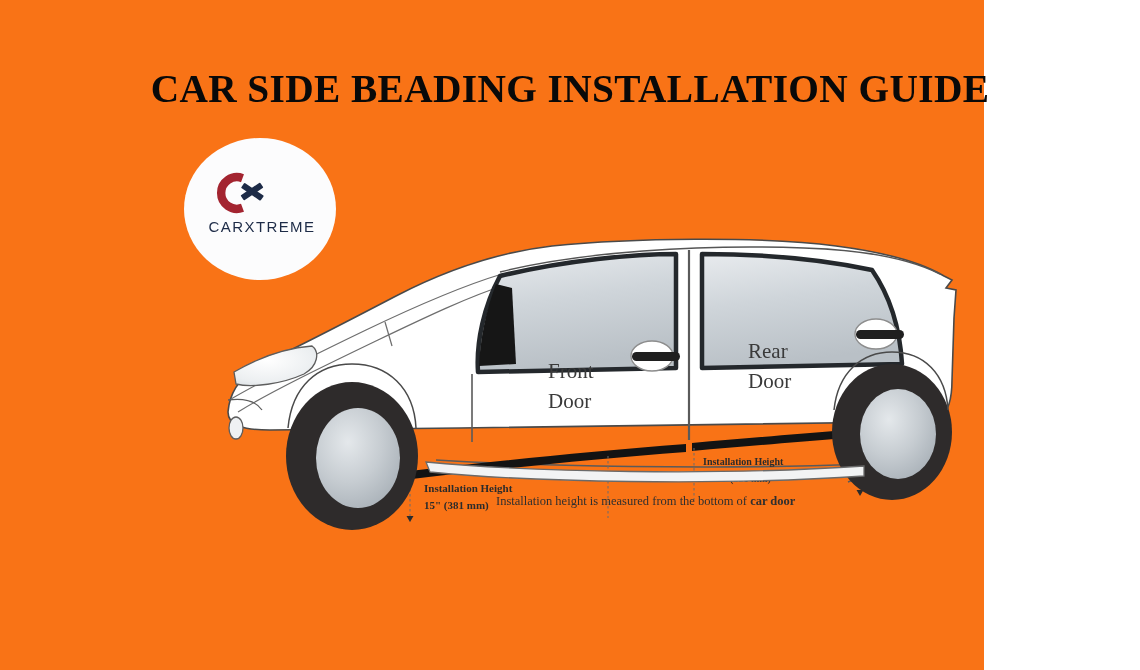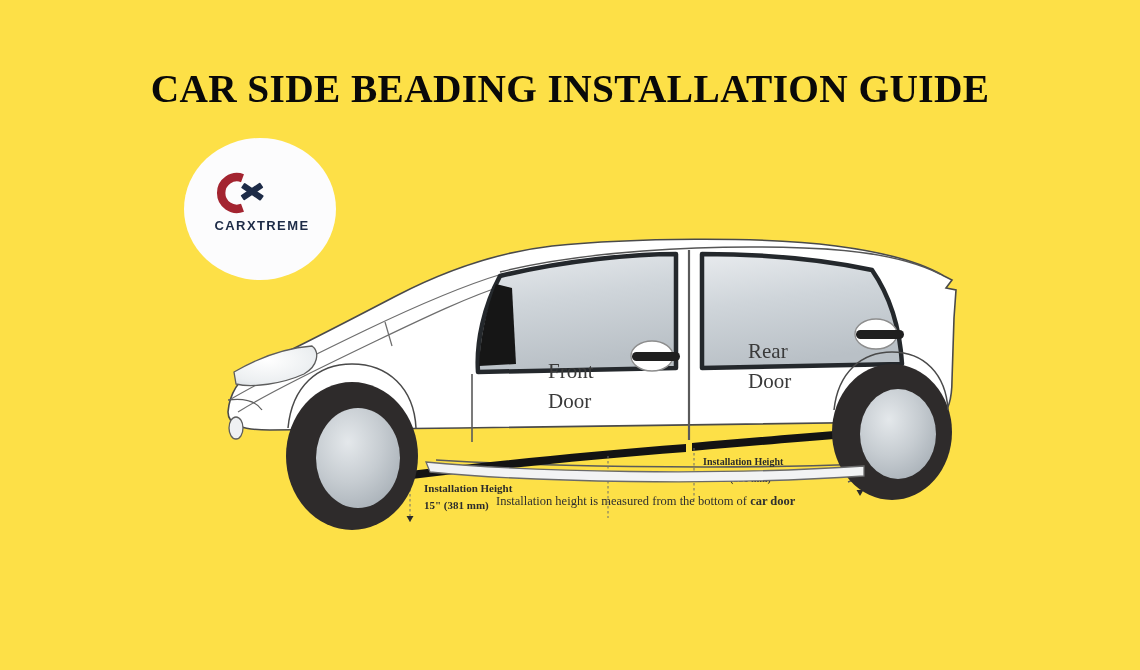--- a/index.html
+++ b/index.html
@@ -9,23 +9,23 @@
   }
   body {
     width: 1140px;
     height: 670px;
     overflow: hidden;
     font-family: "Liberation Serif", serif;
     position: relative;
   }
   #page {
     position: relative;
-    width: 1140px;
+    width: 984px;
     height: 670px;
-    background: #fde047;
+    background: #f97316;
   }
 
   
   #page-title {
     position: absolute;
     left: 0;
     top: 64px;
     width: 1140px;
     text-align: center;
     font-family: "Liberation Serif", serif;
@@ -61,22 +61,22 @@
     width: 168px;
     height: 54px;
   }
   #logo-sub {
     position: absolute;
     left: 0;
     top: 80px;
     width: 168px;
     text-align: center;
     font-family: "Liberation Sans", sans-serif;
-    font-size: 13px;
-    font-weight: 700;
+    font-size: 15px;
+    font-weight: 400;
     letter-spacing: 1.4px;
     color: #1d2b47;
   }
 
   
   #car-illustration {
     position: absolute;
     left: 200px;
     top: 160px;
     width: 800px;

